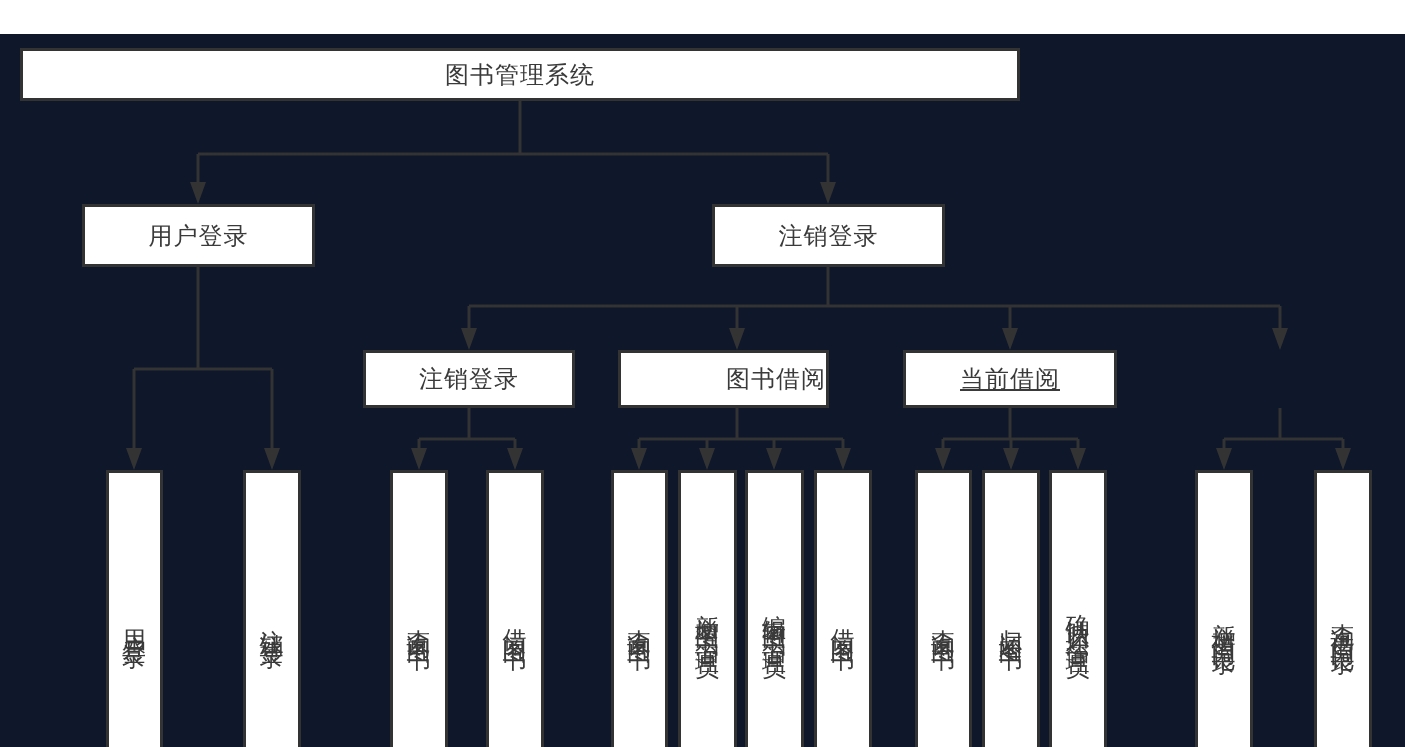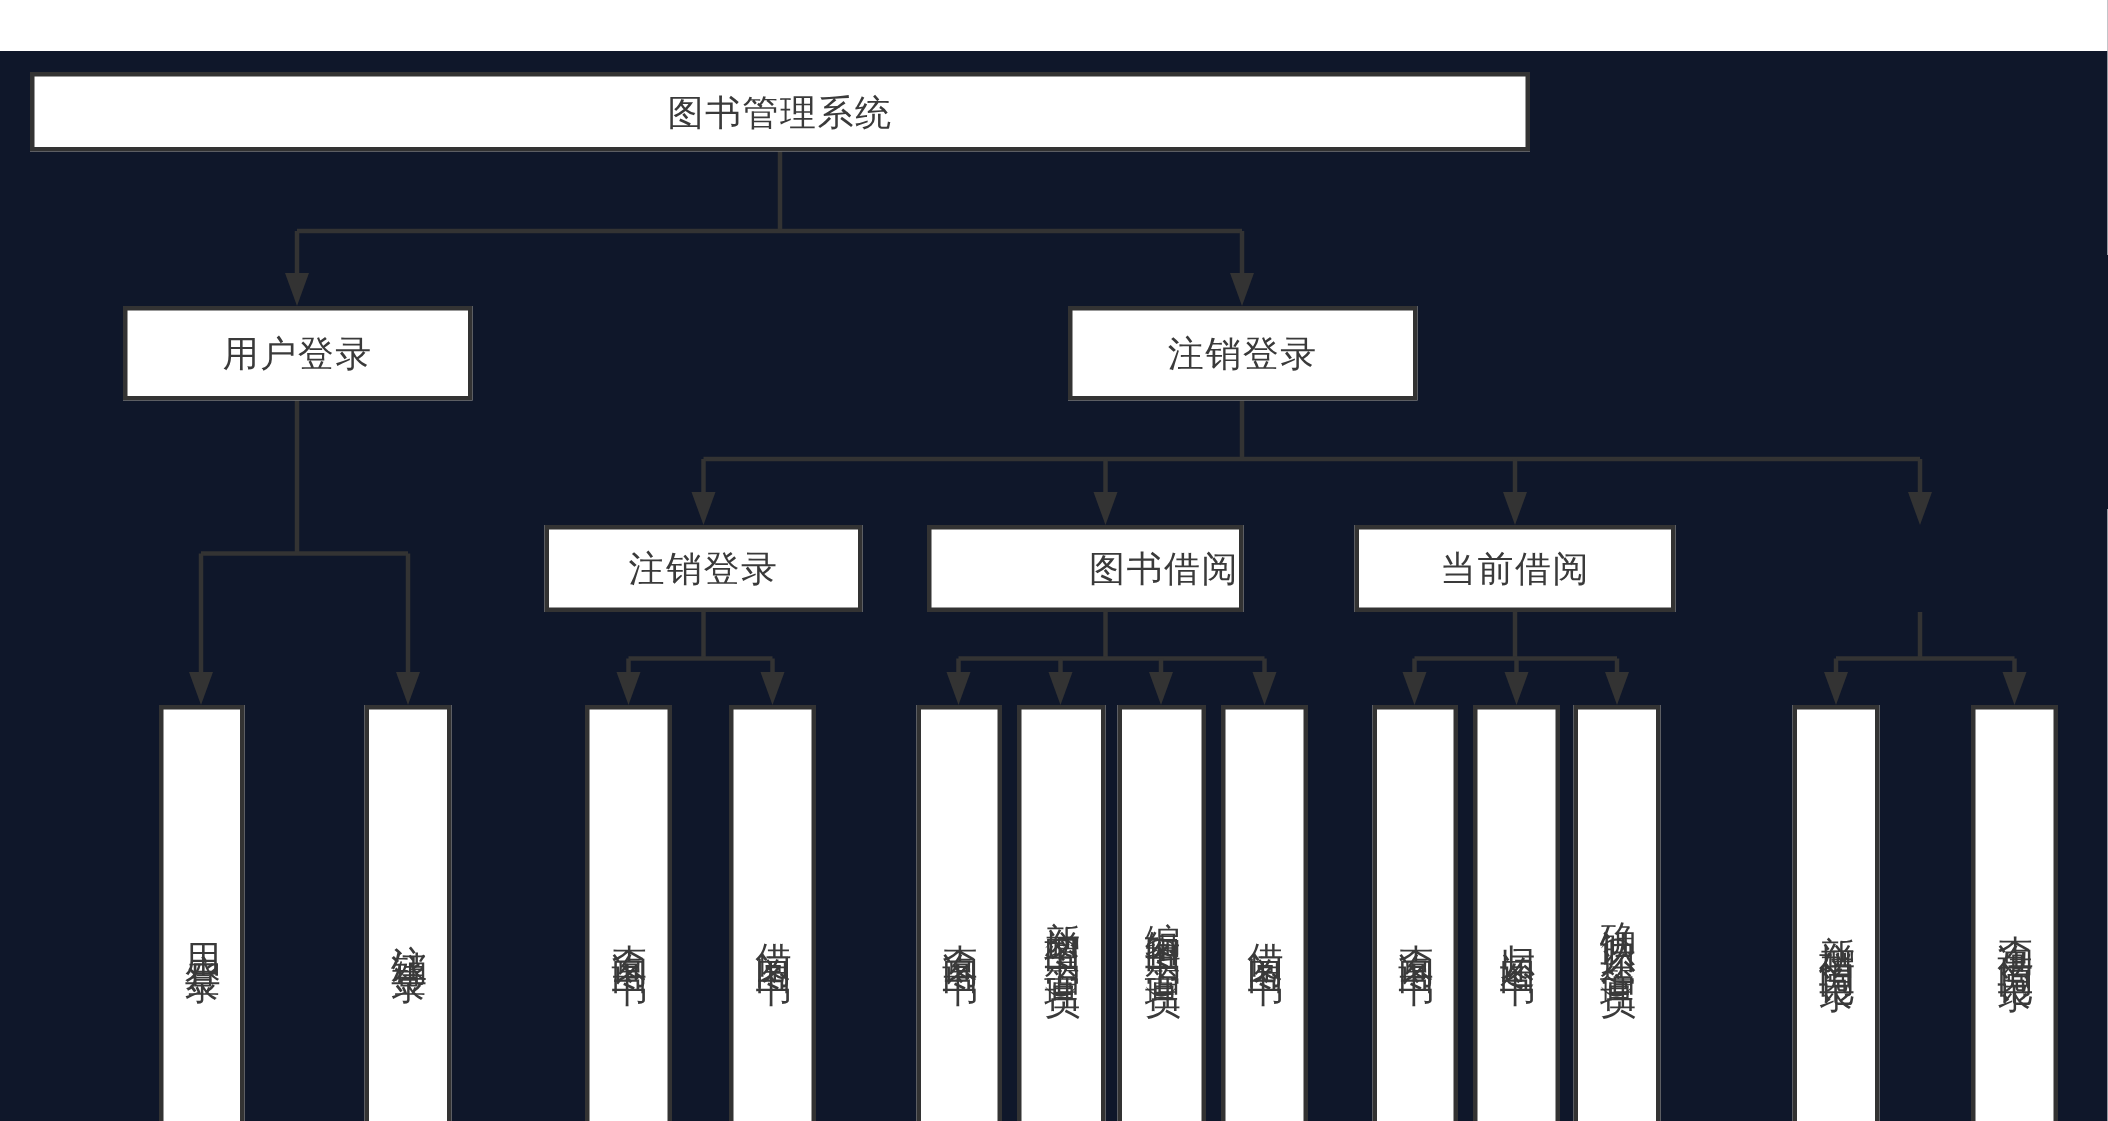--- a/index.html
+++ b/index.html
@@ -41,21 +41,21 @@
     line-height: 1.05;
     letter-spacing: 6px;
     white-space: nowrap;
   }
   
   #n-root            { left: 20px;   top: 14px;  width: 1000px; height: 53px; }
   #n-user-login      { left: 82px;   top: 170px; width: 233px;  height: 63px; }
   #n-book-mgmt       { left: 712px;  top: 170px; width: 233px;  height: 63px; }
   #n-new-book        { left: 363px;  top: 316px; width: 212px;  height: 58px; }
   #n-book-borrow     { left: 618px;  top: 316px; width: 211px;  height: 58px; justify-content: flex-end; }
-  #n-current-borrow  { left: 903px;  top: 316px; width: 214px;  height: 58px; }
+  #n-current-borrow  { left: 903px;  top: 316px; width: 214px;  height: 58px; text-decoration: underline; }
   #n-borrow-records  { left: 1173px; top: 316px; width: 214px;  height: 58px; }
   .leaf { top: 436px; height: 304px; }
   #l-user-login      { left: 106px;  width: 57px; }
   #l-logout          { left: 243px;  width: 58px; }
   #l-query-1         { left: 390px;  width: 58px; }
   #l-borrow-1        { left: 486px;  width: 58px; }
   #l-query-2         { left: 611px;  width: 57px; }
   #l-add-book        { left: 678px;  width: 59px; }
   #l-edit-book       { left: 745px;  width: 59px; }
   #l-borrow-2        { left: 814px;  width: 58px; }

